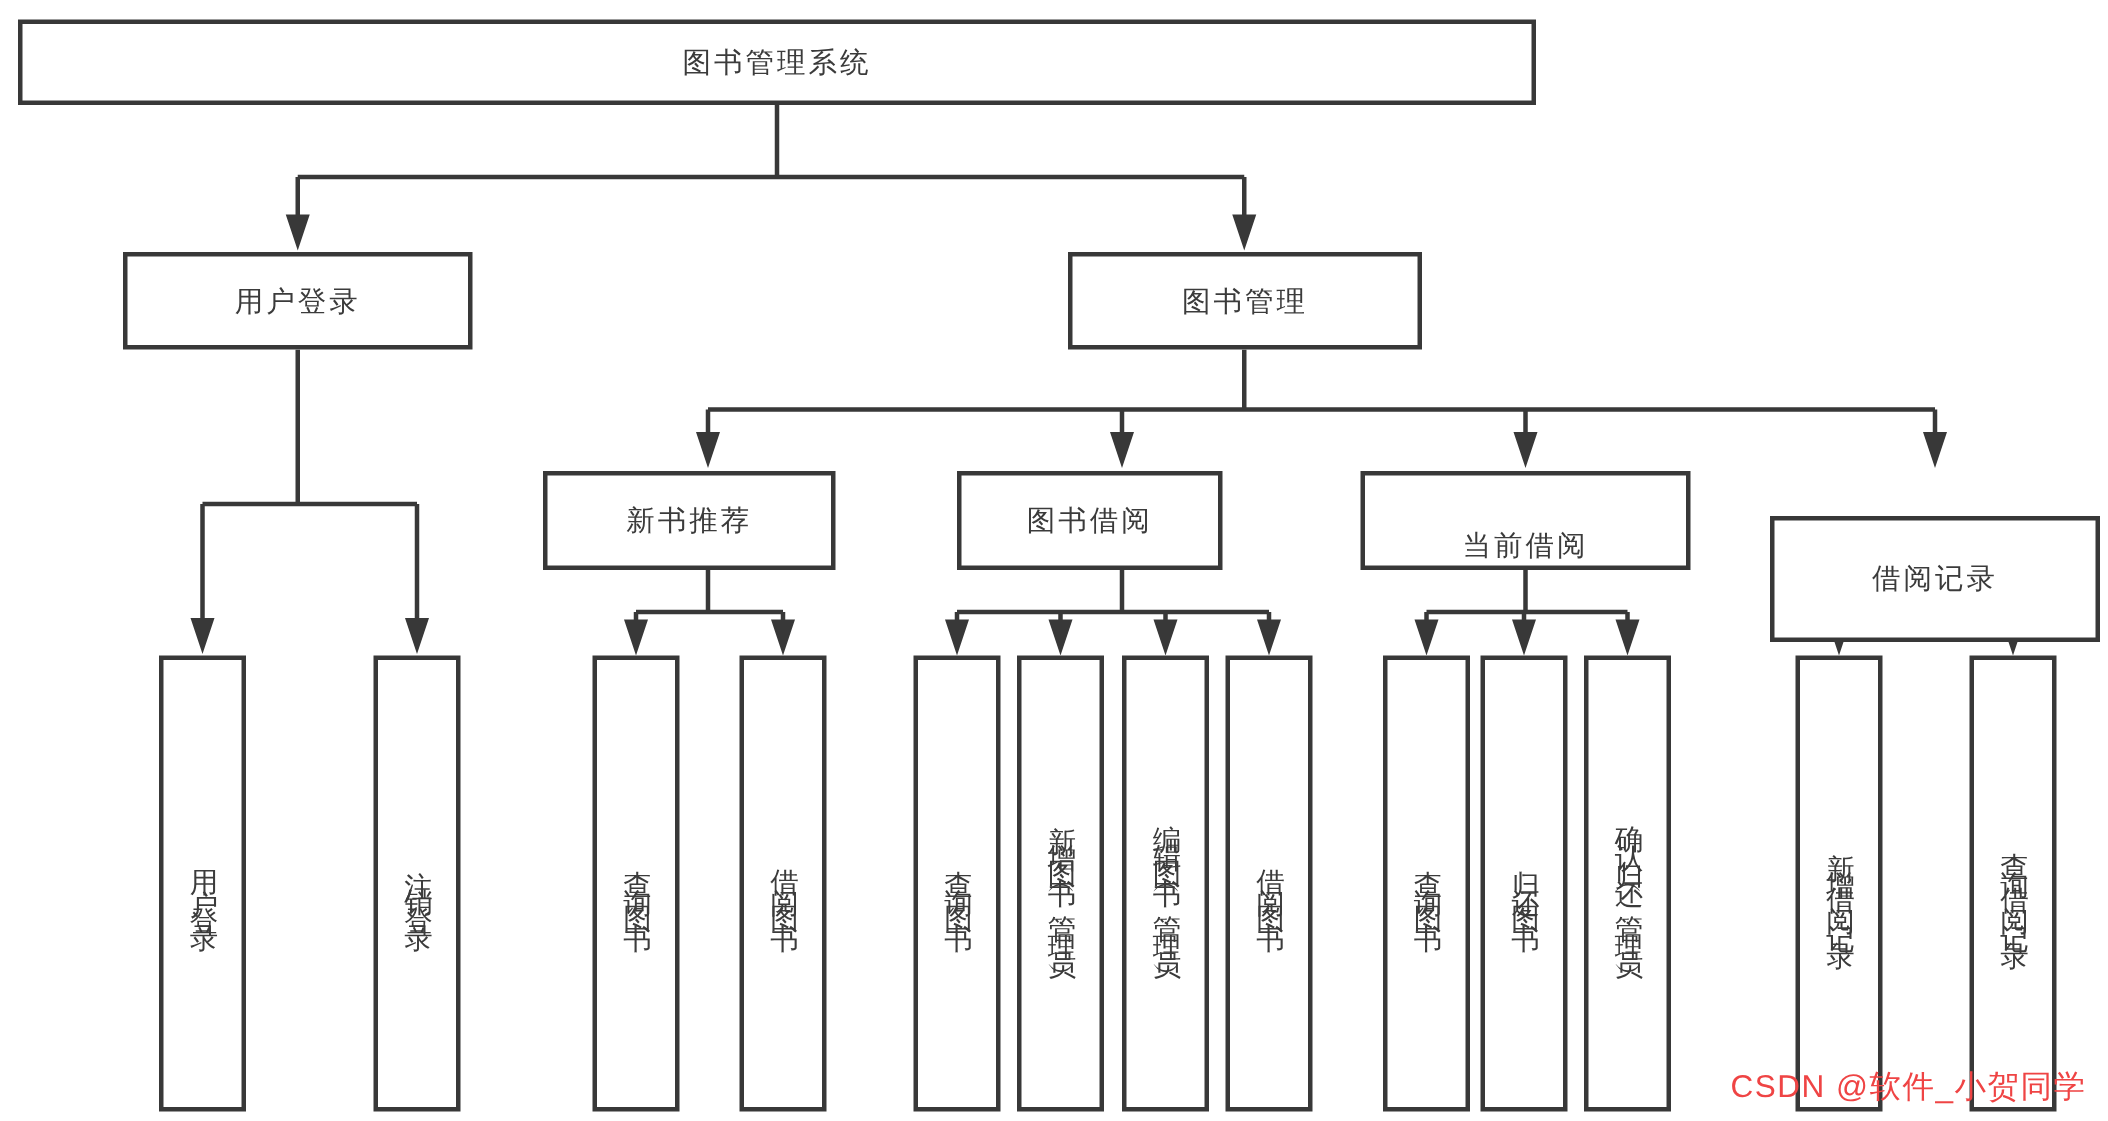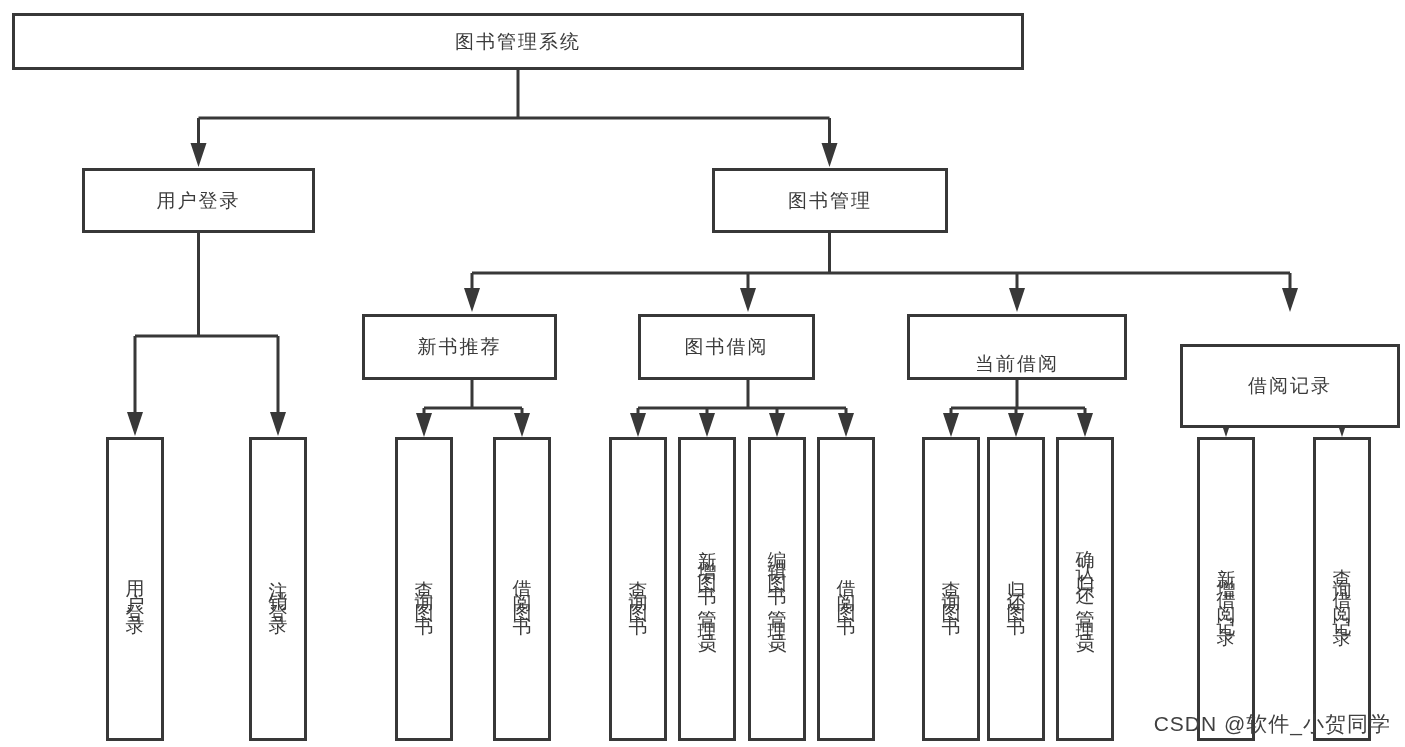--- a/index.html
+++ b/index.html
@@ -39,21 +39,21 @@
     writing-mode: vertical-rl;
     text-orientation: mixed;
     letter-spacing: 12px;
     font-size: 19px;
     white-space: nowrap;
   }
   .watermark {
     position: absolute;
     right: 14px;
     top: 710px;
-    color: #404040;
+    color: #ef4444;
     font-size: 21px;
     letter-spacing: 1px;
     z-index: 5;
   }
 </style>
 </head>
 <body>
 
 <div class="stage">
 

